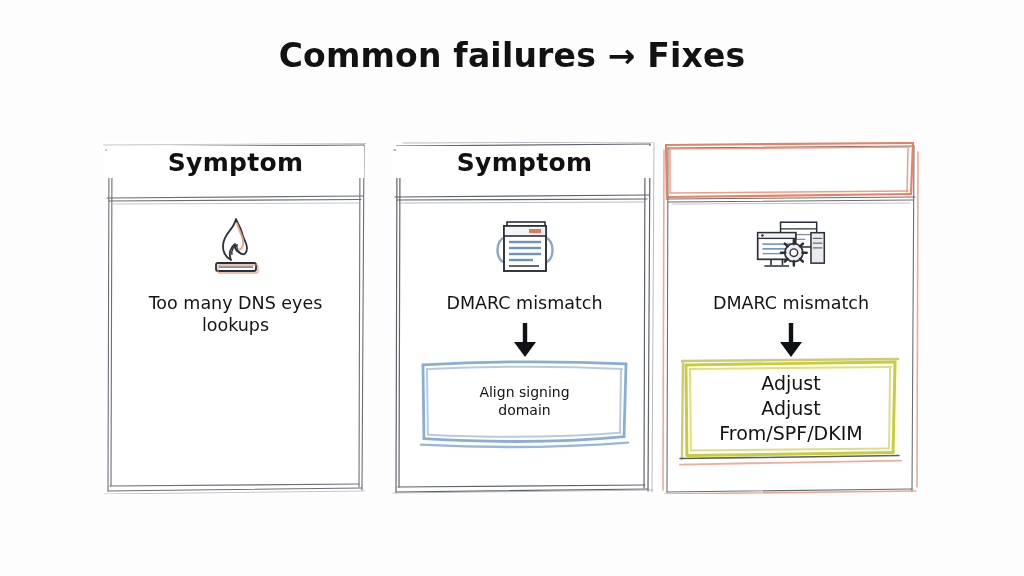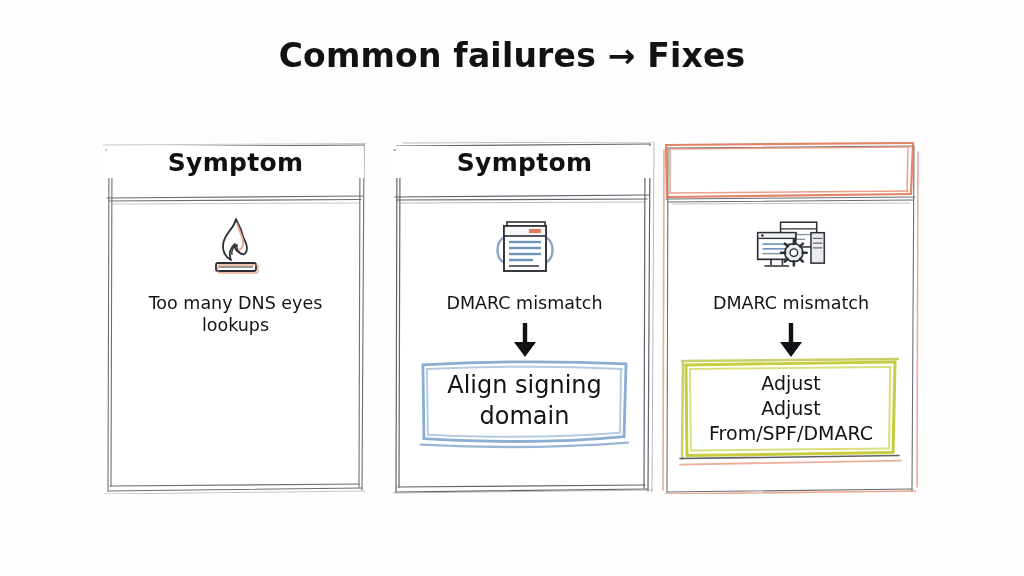--- a/index.html
+++ b/index.html
@@ -132,21 +132,21 @@
     align-items: center;
     justify-content: center;
     background: #ffffff;
   }
   .card-3 .action-box { width: 216px; min-height: 92px; }
 
   .action-text {
     position: relative;
     z-index: 3;
     text-align: center;
-    font-size: 24px;
+    font-size: 14px;
     line-height: 1.3;
     color: #131313;
     white-space: pre-line;
     padding: 4px 6px;
   }
   .card-3 .action-text { font-size: 19px; line-height: 1.32; }
 
   .box-sketch {
     position: absolute;
     inset: -7px -8px -9px -9px;
@@ -404,19 +404,19 @@
           </g>
           <g fill="none" stroke="#4a4e55" stroke-width="1.6" stroke-linecap="round" opacity="0.9">
             <path d="M6,104 L226,101"></path>
           </g>
           <g fill="none" stroke="#e6927a" stroke-width="1.8" stroke-linecap="round" opacity="0.75">
             <path d="M6,110 L228,106"></path>
           </g>
         </svg>
         <div class="action-text">Adjust
 Adjust
-From/SPF/DMARC</div>
+From/SPF/DKIM</div>
       </div>
 
     </div>
   </div>
 
 </div>
 
 </body></html>

